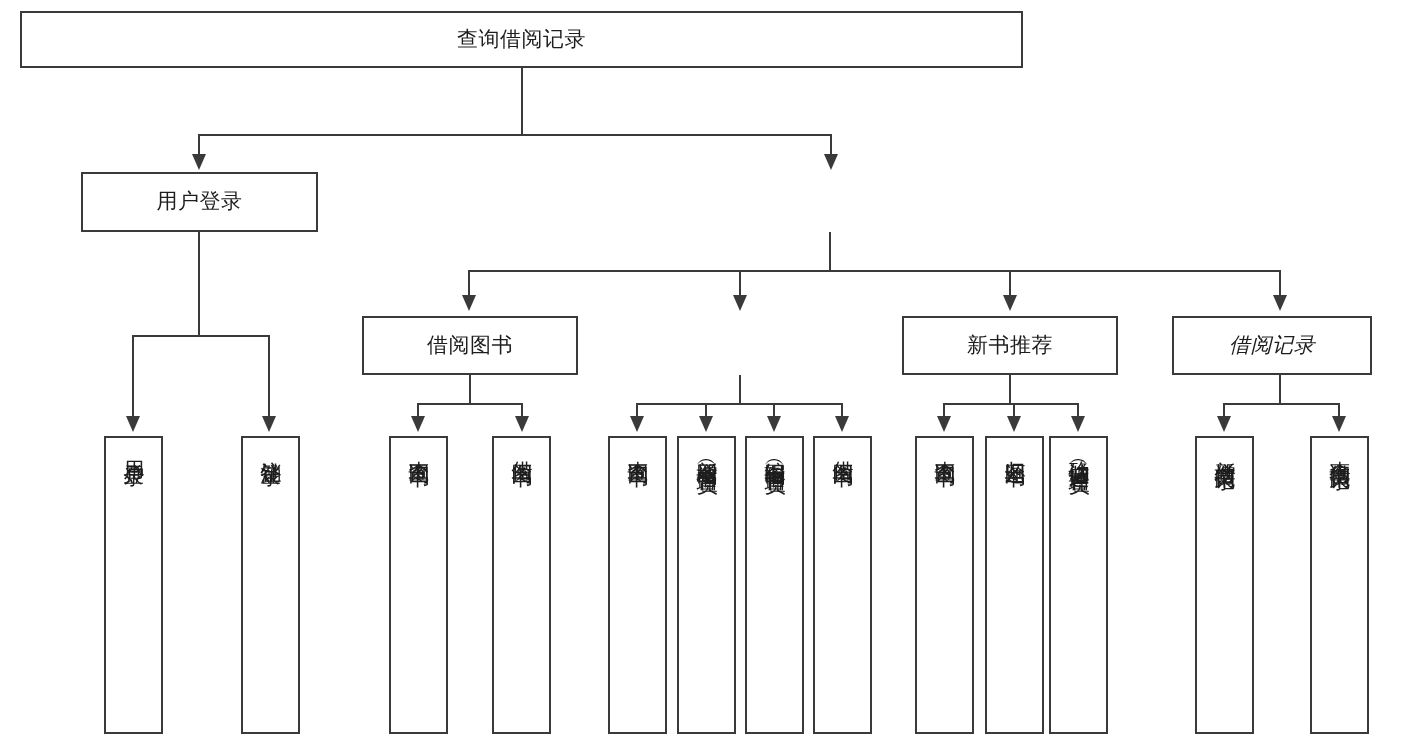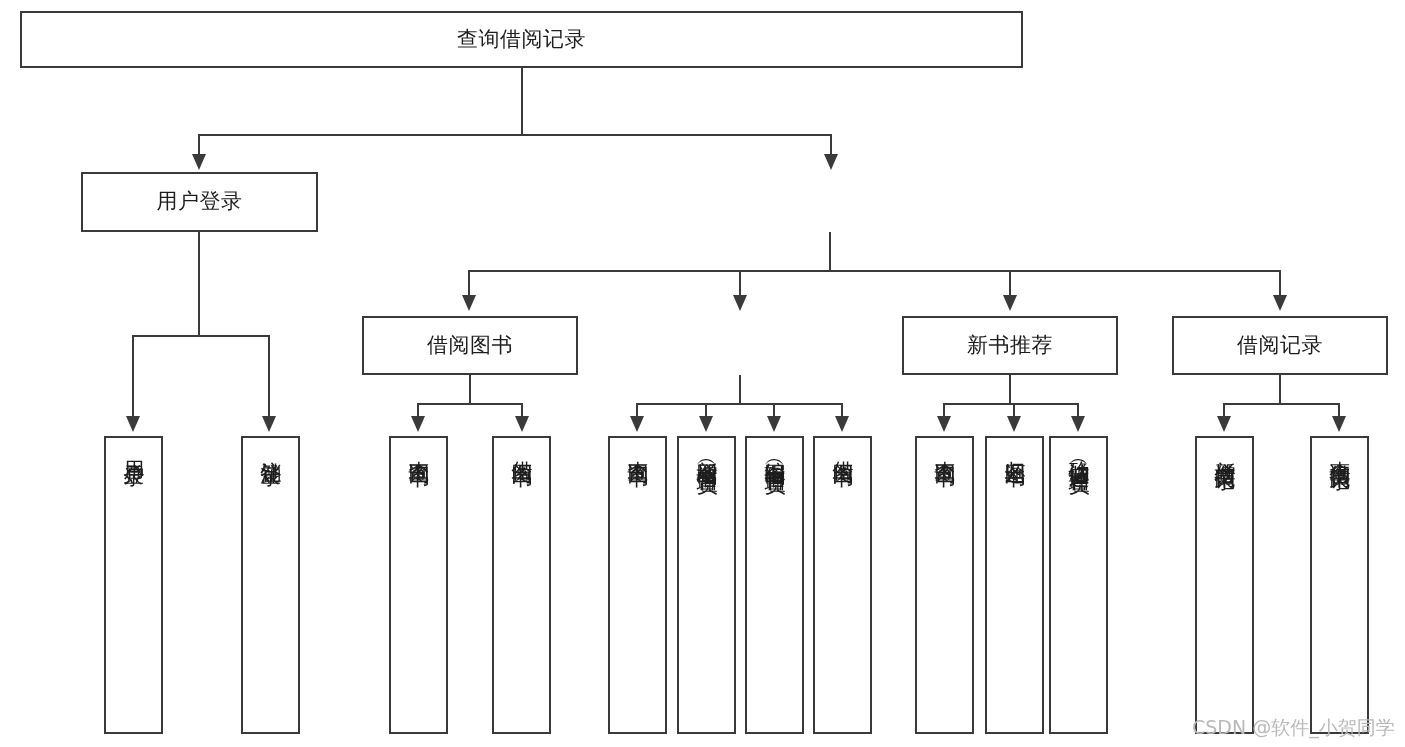--- a/index.html
+++ b/index.html
@@ -125,21 +125,21 @@
 
   <div class="vline" style="left:1279px; top:270px; width:2px; height:27px;"></div>
   <div class="arrow" style="left:1273px; top:295px;"></div>
 
   <div class="node" style="left:362px; top:316px; width:216px; height:59px;">
     <span class="node-label">借阅图书</span>
   </div>
   <div class="node" style="left:902px; top:316px; width:216px; height:59px;">
     <span class="node-label">新书推荐</span>
   </div>
-  <div class="node" style="left:1172px; top:316px; width:216px; height:59px;">
+  <div class="node" style="left:1172px; top:316px; width:200px; height:59px;font-style:italic;">
     <span class="node-label">借阅记录</span>
   </div>
 
   <div class="vline" style="left:469px; top:375px; width:2px; height:29px;"></div>
   <div class="hline" style="left:417px; top:403px; width:105px; height:2px;"></div>
   <div class="vline" style="left:417px; top:403px; width:2px; height:15px;"></div>
   <div class="arrow" style="left:411px; top:416px;"></div>
   <div class="vline" style="left:521px; top:403px; width:2px; height:15px;"></div>
   <div class="arrow" style="left:515px; top:416px;"></div>
 
@@ -200,15 +200,14 @@
   <div class="vline" style="left:1338px; top:403px; width:2px; height:15px;"></div>
   <div class="arrow" style="left:1332px; top:416px;"></div>
 
   <div class="node vertical" style="left:1195px; top:436px; width:59px; height:298px;">
     <span class="node-label">新增借阅记录</span>
   </div>
   <div class="node vertical" style="left:1310px; top:436px; width:59px; height:298px;">
     <span class="node-label">查询借阅记录</span>
   </div>
 
-  <div class="watermark" style="left:1192px; top:715px;">CSDN @软件_小贺同学</div>
 
 </div>
 
 </body></html>

